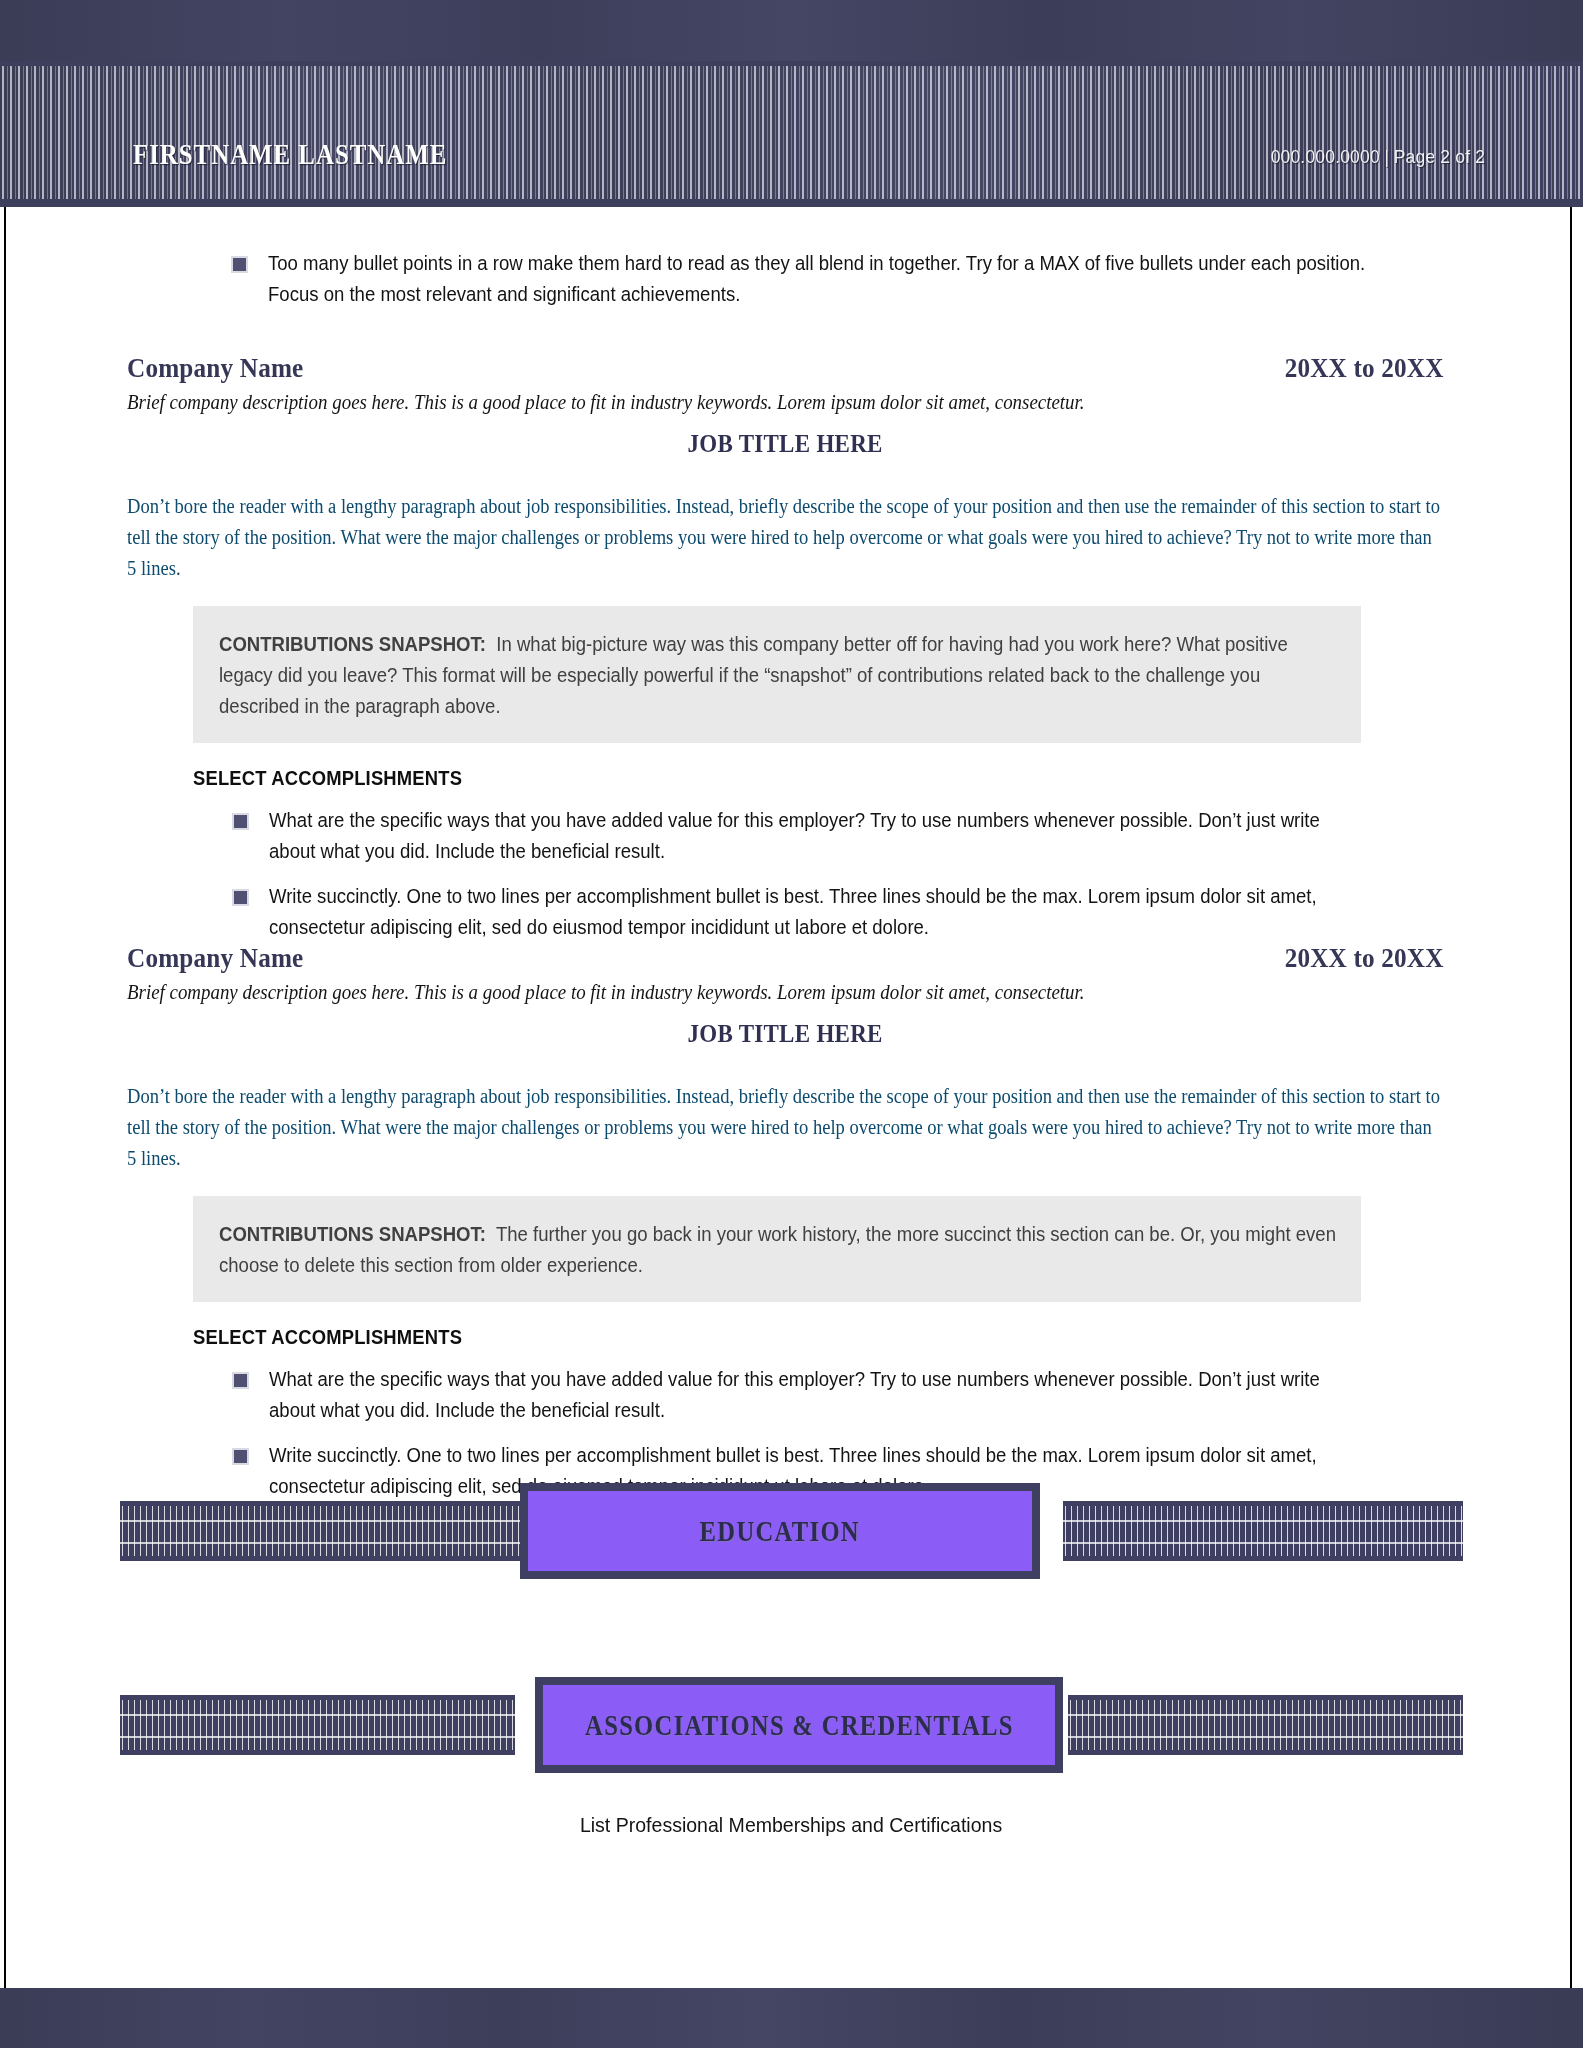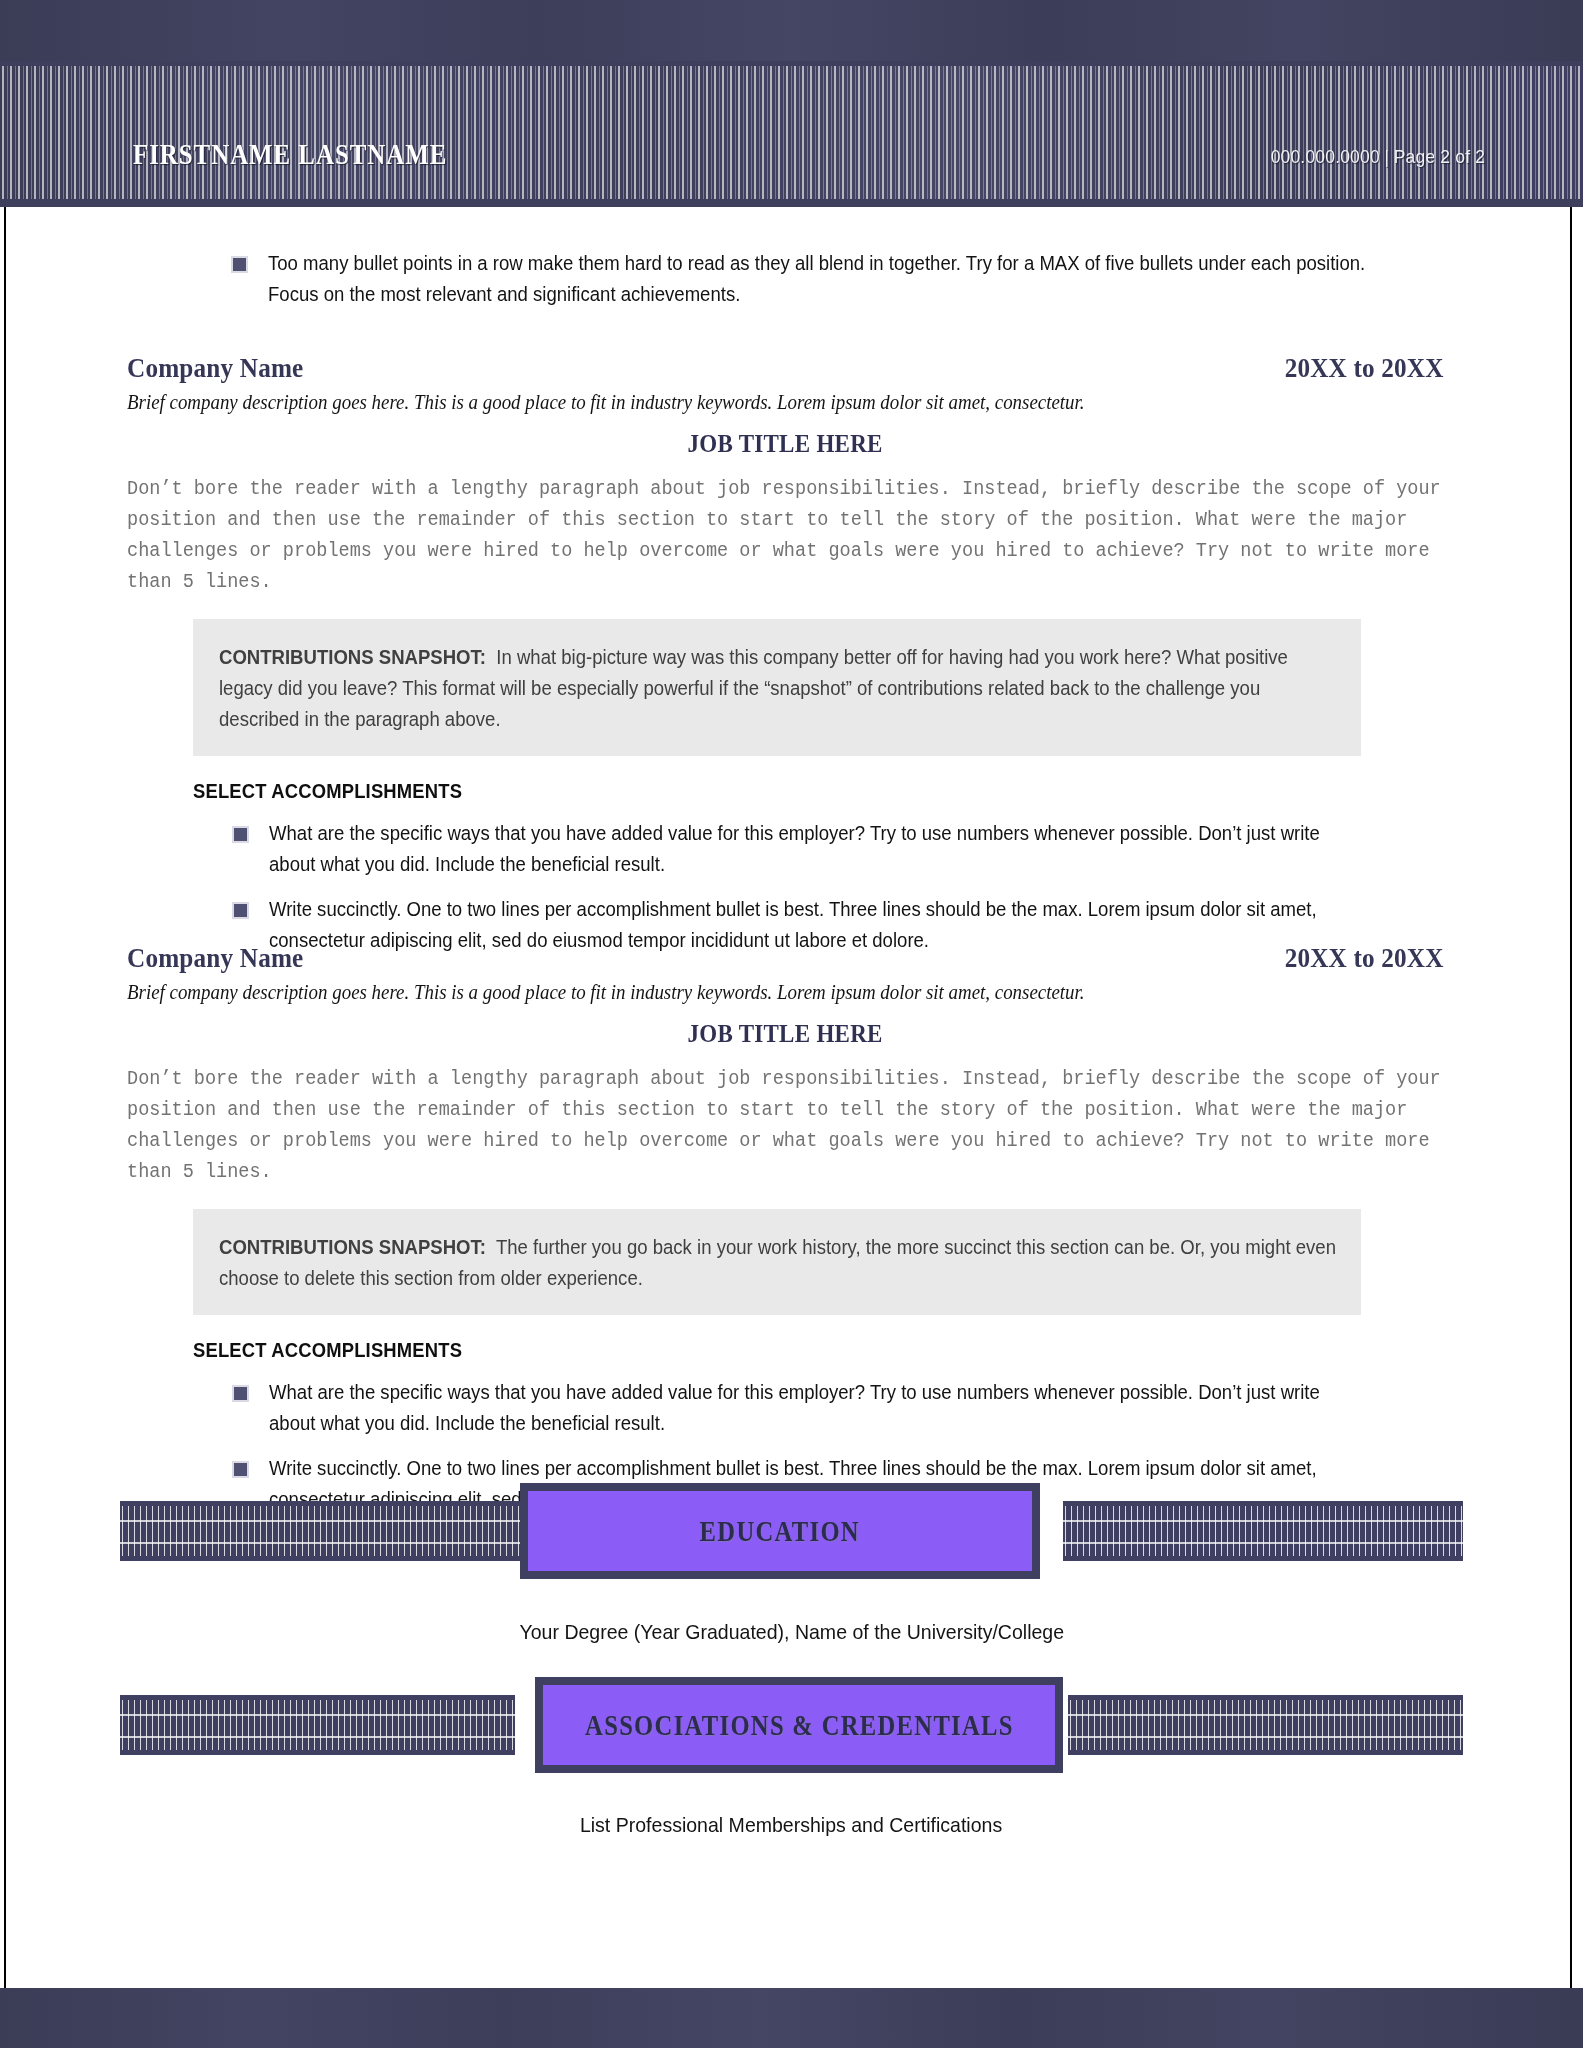--- a/index.html
+++ b/index.html
@@ -209,25 +209,25 @@
     color: #2f3052;
     letter-spacing: 0.3px;
     margin-top: 15px;
   }
   .job-title span {
     display: inline-block;
     transform: scaleX(0.92);
   }
 
   .job-para {
-    margin-top: 15px;
-    font-family: Liberation Mono, monospace;
+    margin-top: 33px;
+    font-family: Liberation Serif, serif;
     font-size: 20.5px;
     line-height: 31px;
-    color: #737373;
+    color: #0c4a6e;
   }
 
   
   .snapshot {
     margin-top: 22px;
     margin-left: 66px;
     width: 1168px;
     background: #e9e9e9;
     box-sizing: border-box;
     padding: 22px 24px 22px 26px;
@@ -419,23 +419,20 @@
 
   </div>
 
   <div class="banner" style="top:1483px;">
     <div class="sidebar-strip strip-left" style="width:400px;"></div>
     <div class="sidebar-strip strip-right" style="width:400px;"></div>
     <div class="center-box" style="left:520px; width:520px;">
       <span class="label">EDUCATION</span>
     </div>
   </div>
-  <div class="banner-caption" style="top:1620px;">
-    <span>Your Degree (Year Graduated), Name of the University/College</span>
-  </div>
 
   <div class="banner" style="top:1677px;">
     <div class="sidebar-strip strip-left" style="width:395px;"></div>
     <div class="sidebar-strip strip-right" style="width:395px;"></div>
     <div class="center-box" style="left:535px; width:528px;">
       <span class="label">ASSOCIATIONS &amp; CREDENTIALS</span>
     </div>
   </div>
   <div class="banner-caption" style="top:1813px;">
     <span>List Professional Memberships and Certifications</span>

